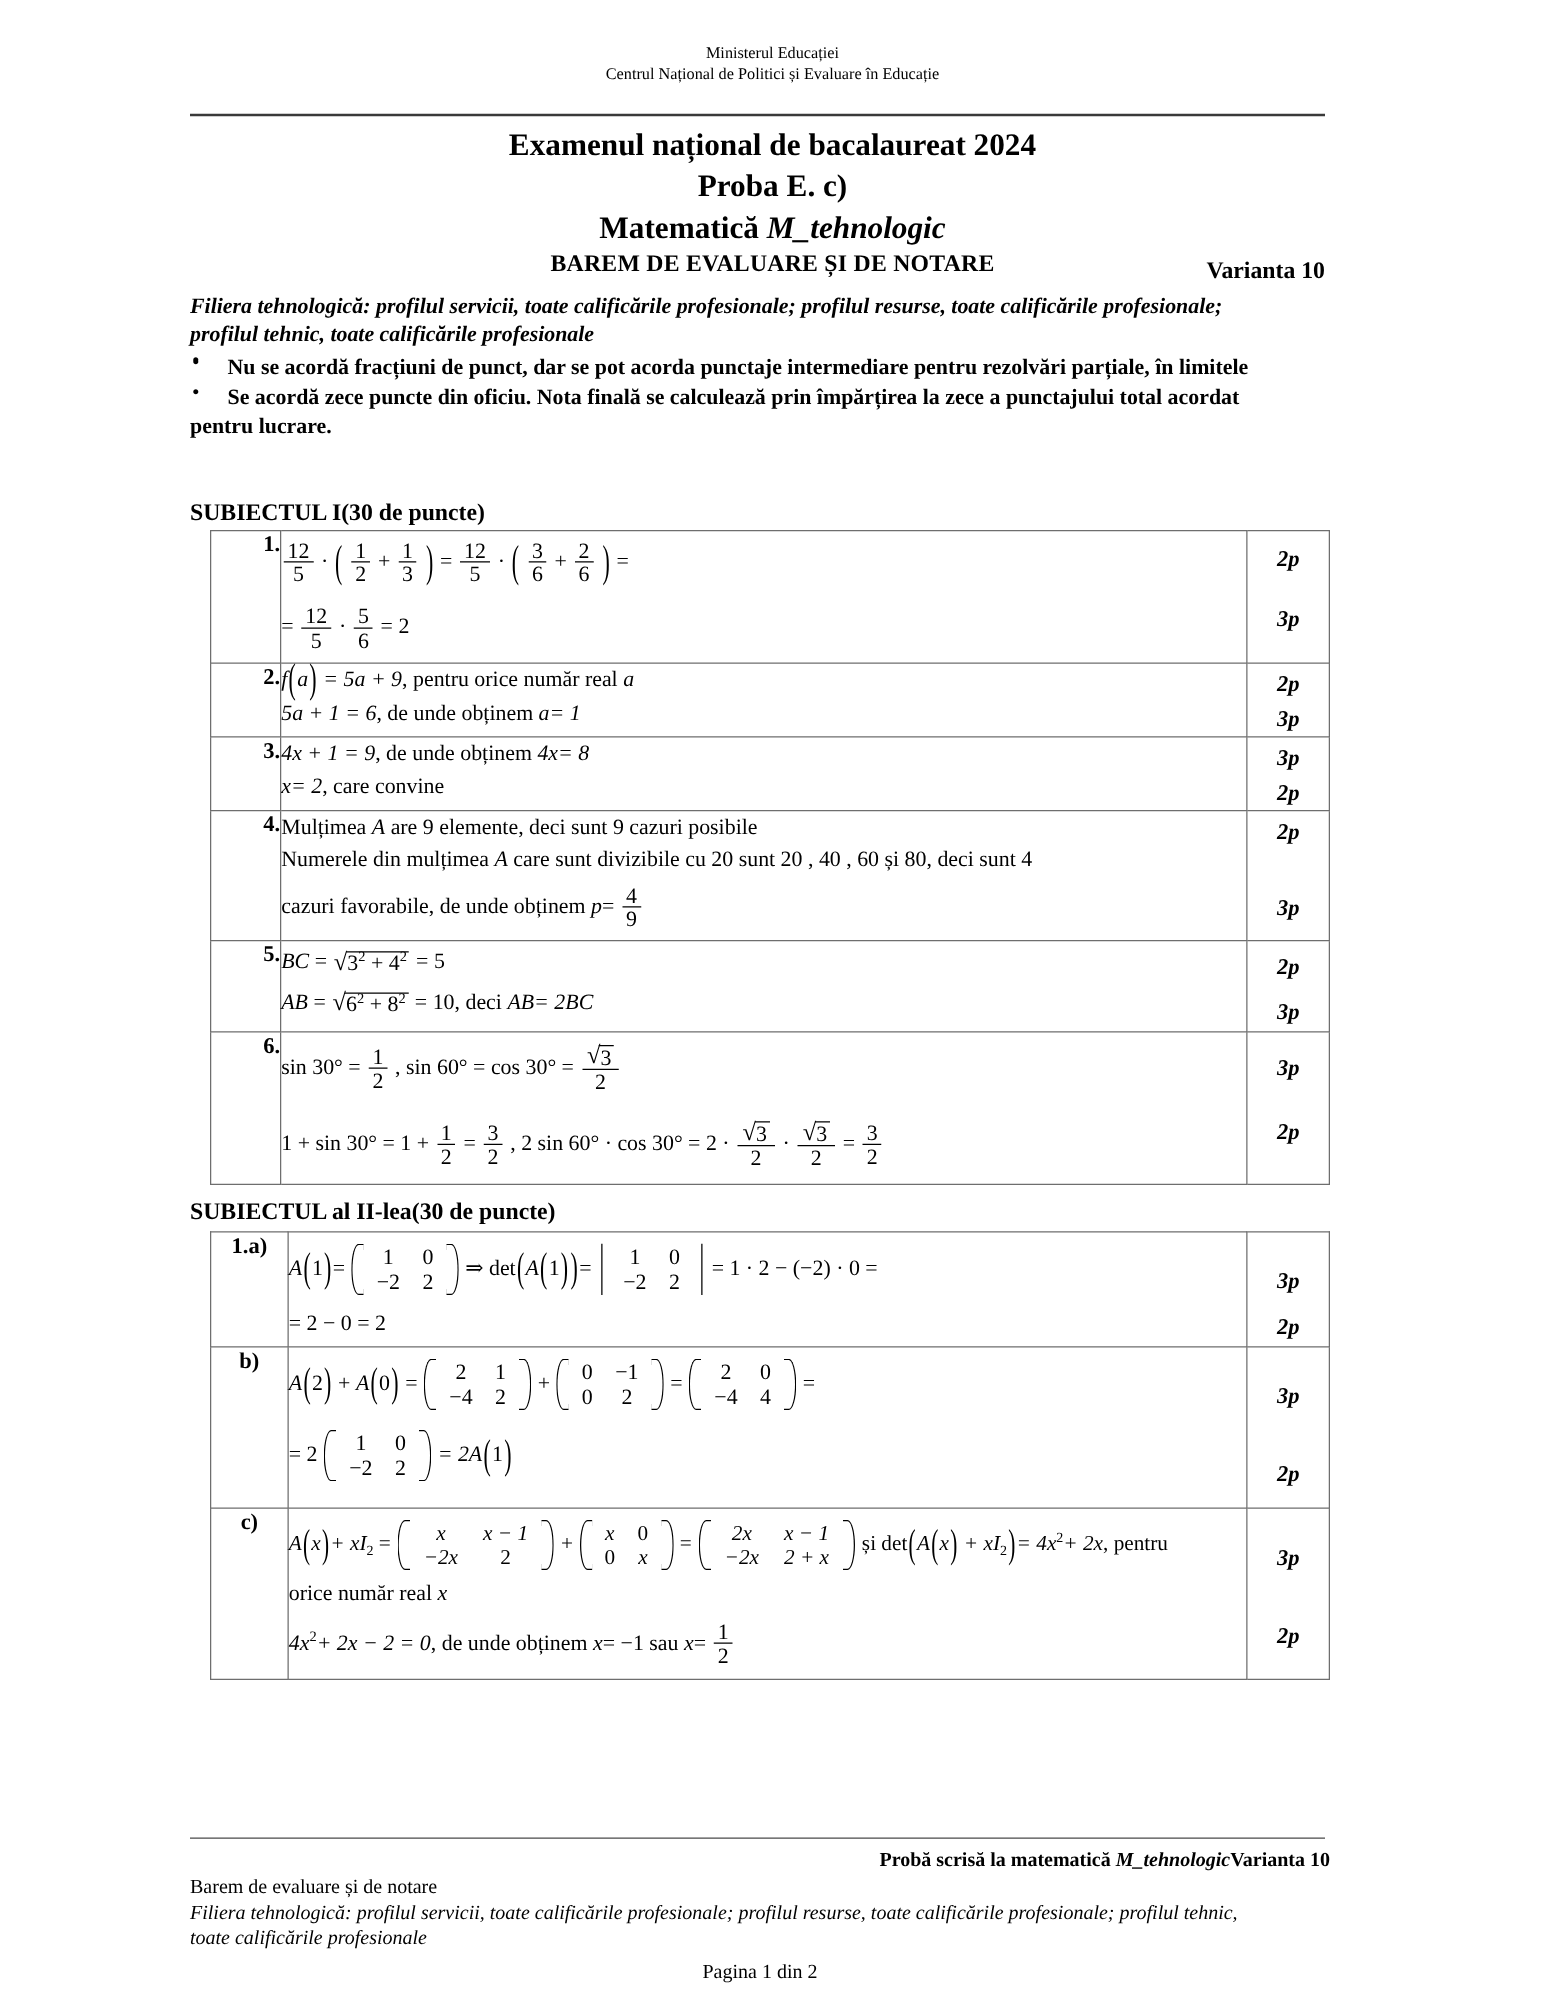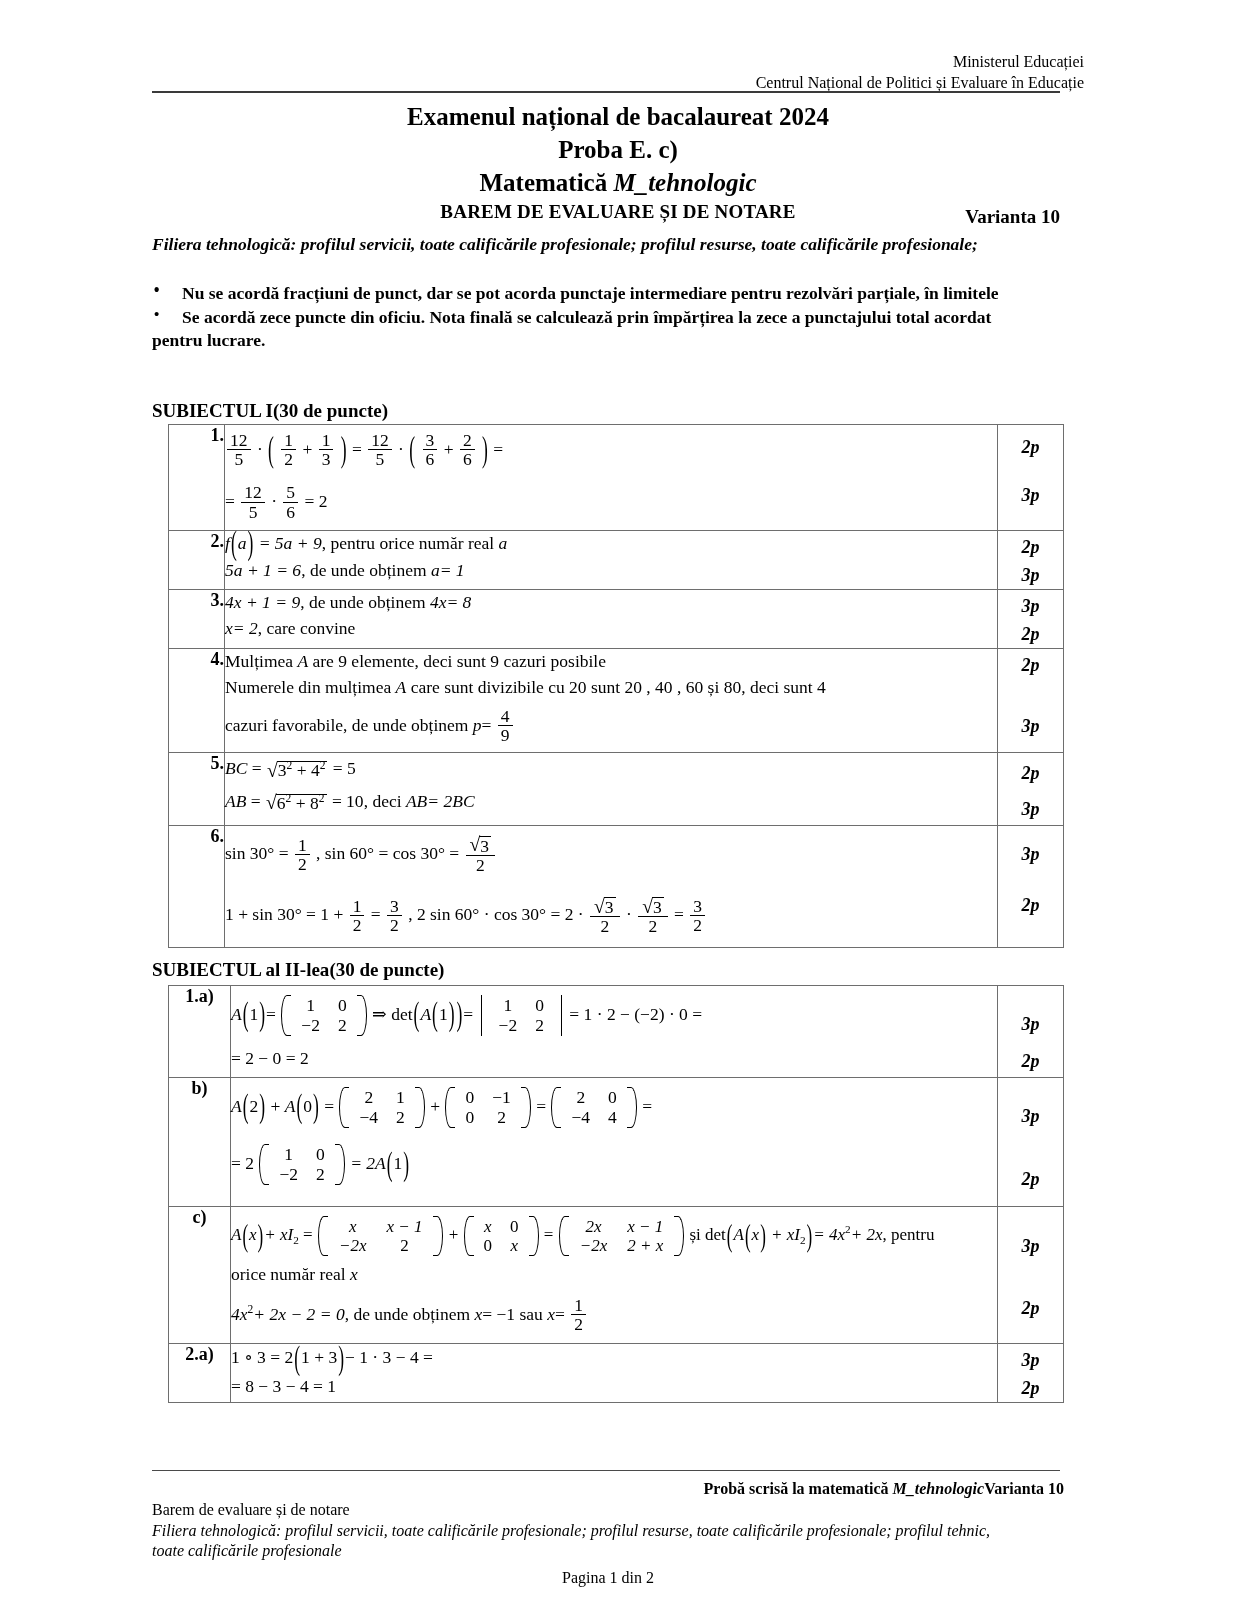--- a/index.html
+++ b/index.html
@@ -18,23 +18,23 @@
   .page {
     position: absolute;
     left: 0; top: 0;
     width: 1236px;
     height: 1600px;
   }
 
   
   .masthead {
     position: absolute;
-    left: 152px; top: 51px; width: 932px;
-    text-align: right;
-    font-size: 16px;
+    left: 152px; top: 33px; width: 932px;
+    text-align: center;
+    font-size: 13px;
     line-height: 1.33;
   }
   .masthead-rule {
     position: absolute;
     left: 152px; top: 91px; width: 908px;
     border-top: 2px solid #3a3a3a;
   }
   .title-block {
     position: absolute;
     left: 152px; top: 100px; width: 932px;
@@ -248,20 +248,21 @@
     <div class="t-big">Examenul național de bacalaureat 2024</div>
     <div class="t-big">Proba E. c)</div>
     <div class="t-big"><span>Matematică </span><span class="t-ital">M_tehnologic</span></div>
     <div class="t-barem">BAREM DE EVALUARE ȘI DE NOTARE</div>
   </div>
 
   <div class="varianta">Varianta 10</div>
 
   <div class="filiera">
     <div>Filiera tehnologică: profilul servicii, toate calificările profesionale; profilul resurse, toate calificările profesionale;</div>
+    <div>profilul tehnic, toate calificările profesionale</div>
   </div>
 
   <div class="bullets">
     <div class="bullet-row">
       <span class="dot">•</span>
     </div>
     <div class="bullet-row">
       <span class="dot">•</span>
       <span>Nu se acordă fracțiuni de punct, dar se pot acorda punctaje intermediare pentru rezolvări parțiale, în limitele</span>
     </div>
@@ -605,35 +606,20 @@
           <span class="m">x</span><span>=</span>
           <span class="frac"><span class="num">1</span><span class="den">2</span></span>
         </div>
       </td>
       <td class="ptscol">
         <div style="height:64px;line-height:78px;">3p</div>
         <div style="height:58px;line-height:74px;">2p</div>
       </td>
     </tr>
 
-    <tr>
-      <td class="numcol sub2">2.a)</td>
-      <td class="bodycol">
-        <div class="line" style="padding:5px 0 5px 0;">
-          <span class="up">1 ∘ 3 = 2</span><span class="paren sm">(</span><span>1 + 3</span><span class="paren sm">)</span><span class="up">− 1 · 3 − 4 =</span>
-        </div>
-        <div class="line" style="padding:5px 0 6px 0;">
-          <span class="up">= 8 − 3 − 4 = 1</span>
-        </div>
-      </td>
-      <td class="ptscol">
-        <div style="height:29px;line-height:32px;">3p</div>
-        <div style="height:29px;line-height:30px;">2p</div>
-      </td>
-    </tr>
   </tbody>
     </table>
 
   <div class="footrule"></div>
   <div class="footer">
     <div class="foot-row1">
       <span class="nowrap"><span>Probă scrisă la matematică </span><span class="foot-ital">M_tehnologic</span></span>
       <span>Varianta 10</span>
     </div>
     <div>Barem de evaluare și de notare</div>

